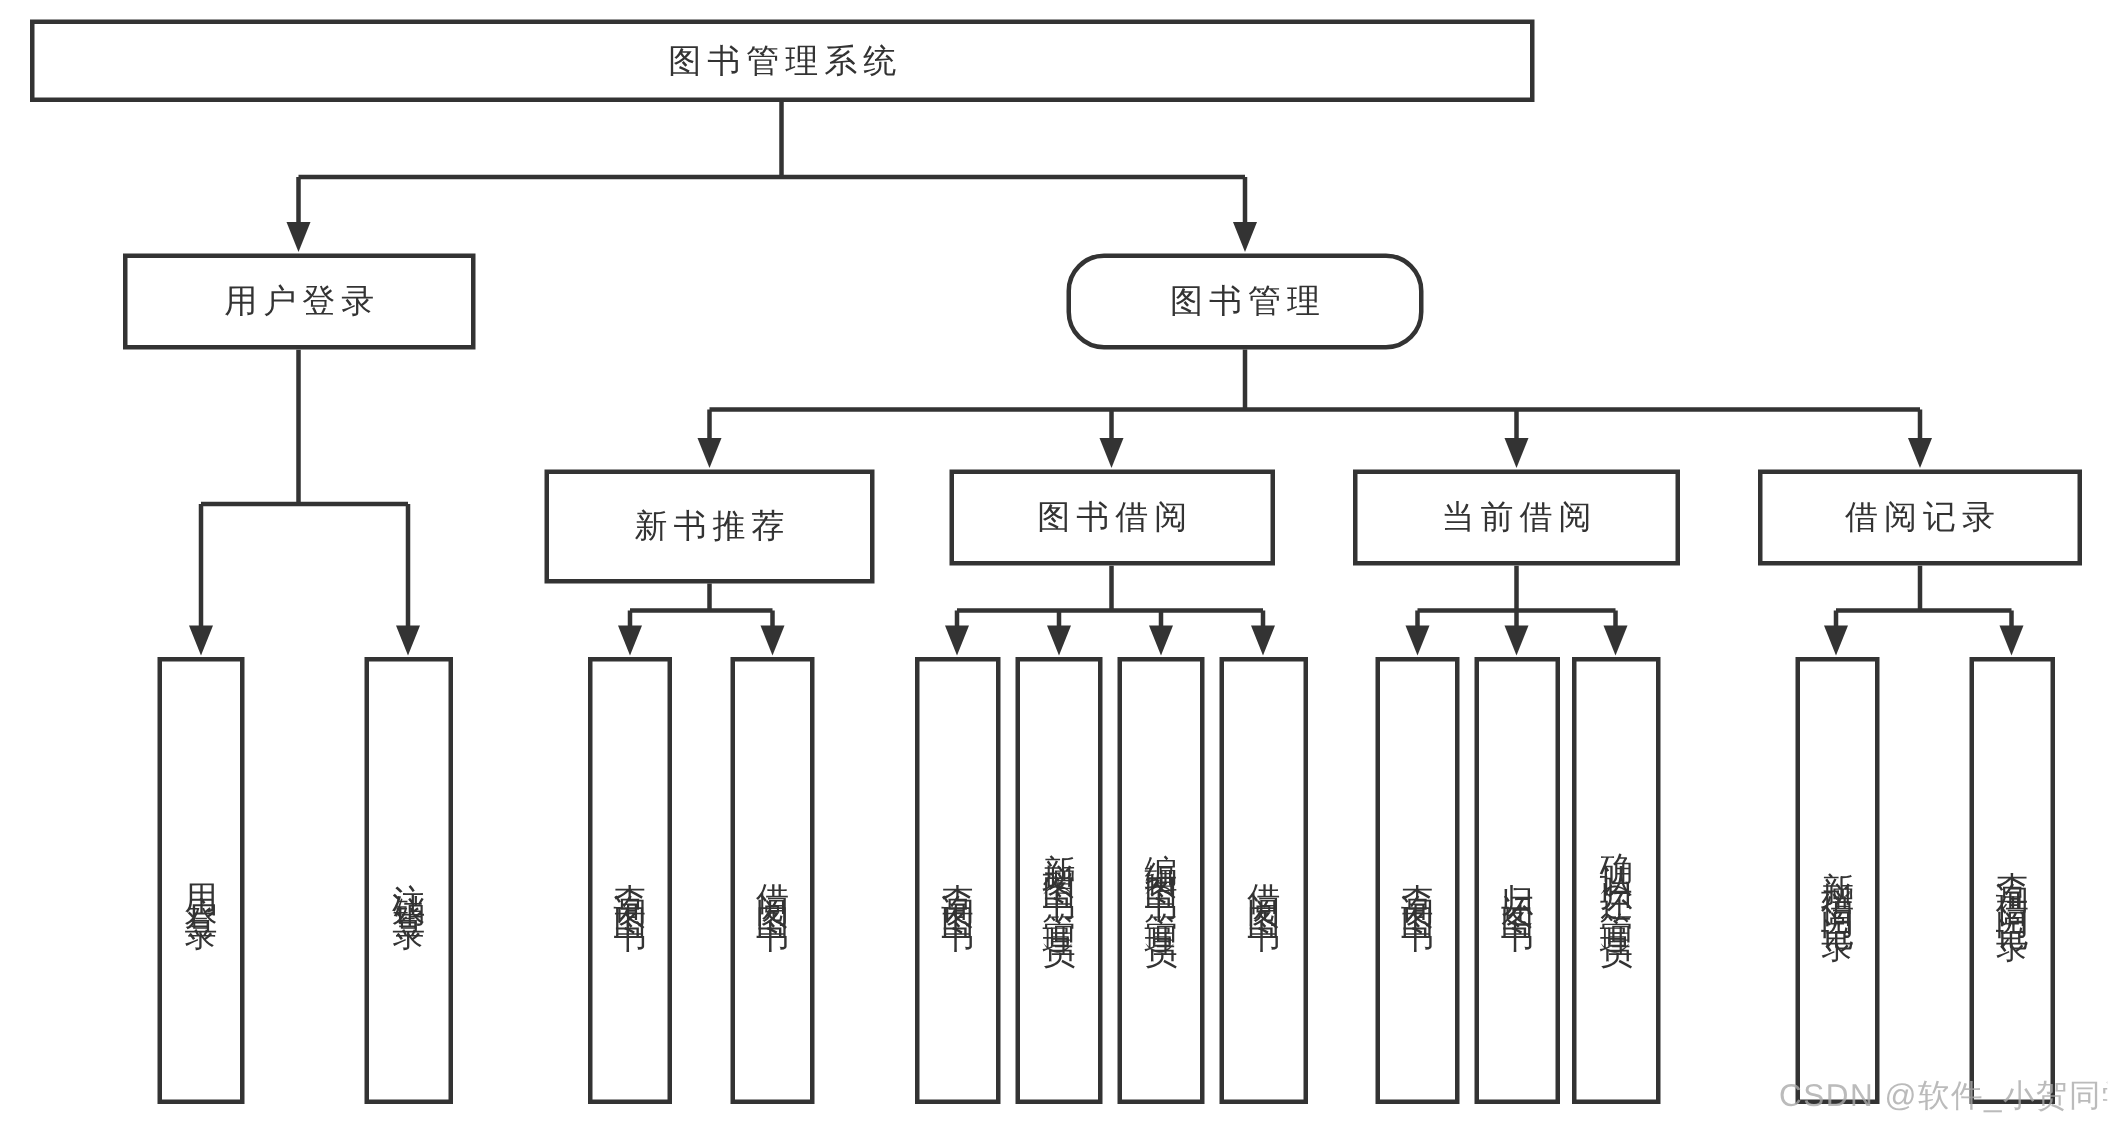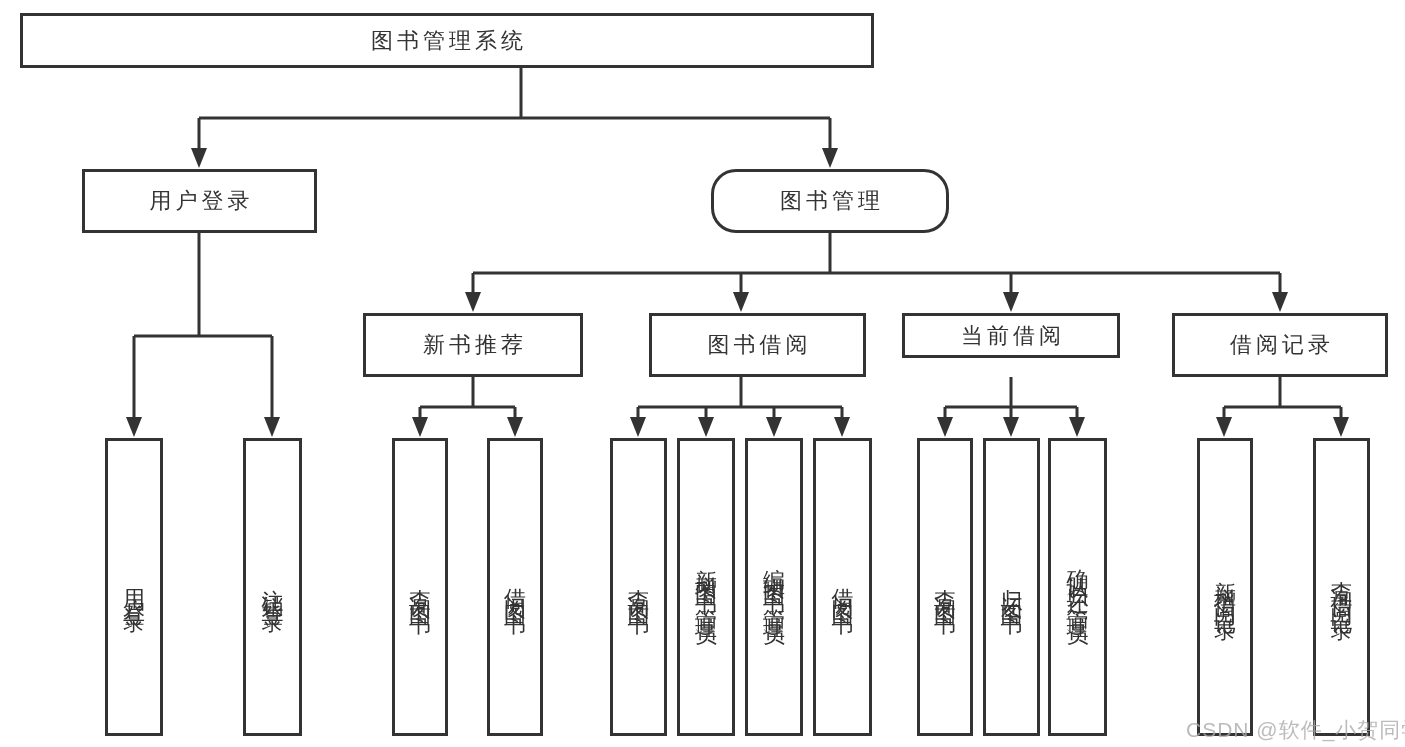--- a/index.html
+++ b/index.html
@@ -36,28 +36,28 @@
     text-indent: 4px;
     white-space: nowrap;
   }
   .node.leaf {
     writing-mode: vertical-rl;
     letter-spacing: 8px;
     text-indent: 0;
     line-height: 1;
     white-space: normal;
   }
-  .root-node   { left: 20px;  top: 13px;  width: 854px; height: 55px; }
+  .root-node   { left: 20px;  top: 13px;  width: 1003px; height: 55px; }
 
   .n-user-login { left: 82px;  top: 169px; width: 235px; height: 64px; }
   .n-book-mgmt  { left: 711px; top: 169px; width: 238px; height: 64px; border-radius: 25px; }
 
-  .n-new-book   { left: 363px;  top: 313px; width: 220px; height: 64px; }
-  .n-borrow     { left: 633px;  top: 313px; width: 217px; height: 64px; margin-left: 16px; }
-  .n-current    { left: 902px;  top: 313px; width: 218px; height: 45px; }
+  .n-new-book   { left: 363px;  top: 313px; width: 220px; height: 76px; }
+  .n-borrow     { left: 633px;  top: 313px; width: 217px; height: 64px; }
+  .n-current    { left: 902px;  top: 313px; width: 218px; height: 64px; }
   .n-records    { left: 1172px; top: 313px; width: 216px; height: 64px; }
 
   .leaf { top: 438px; height: 298px; }
   .lf1  { left: 105px;  width: 58px; }
   .lf2  { left: 243px;  width: 59px; }
   .lf3  { left: 392px;  width: 56px; }
   .lf4  { left: 487px;  width: 56px; }
   .lf5  { left: 610px;  width: 57px; }
   .lf6  { left: 677px;  width: 58px; }
   .lf7  { left: 745px;  width: 58px; }

